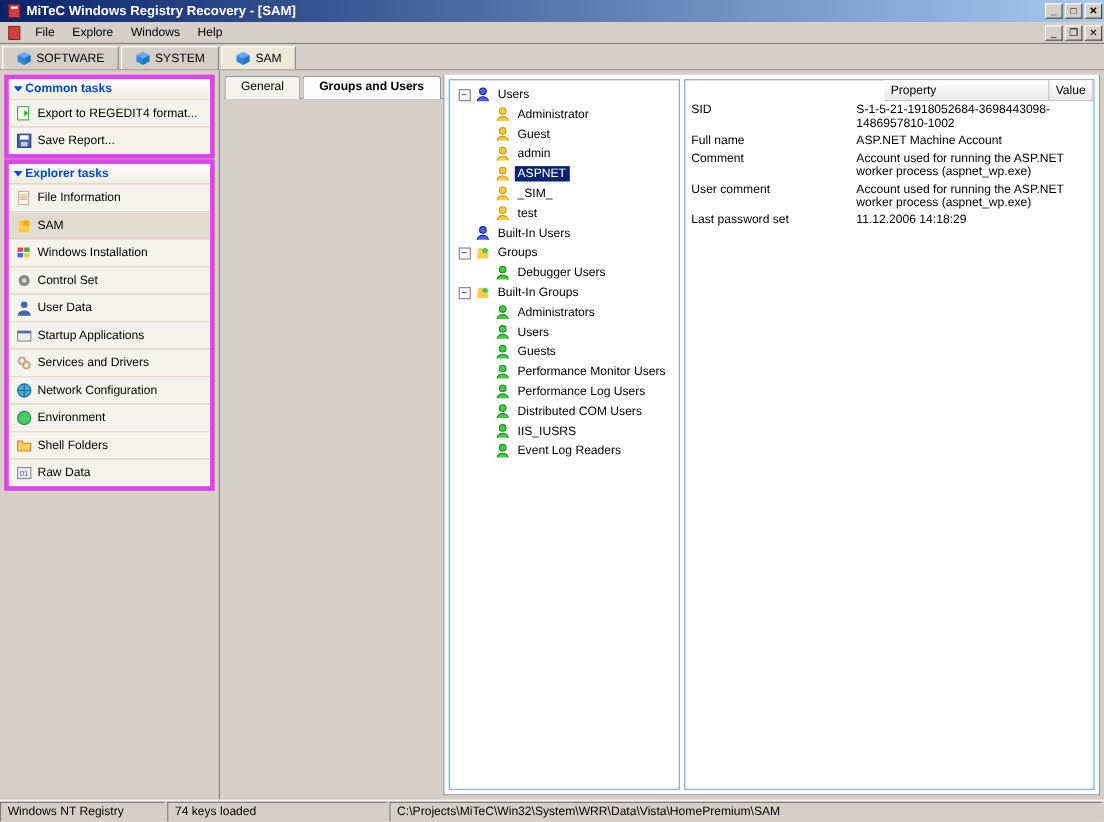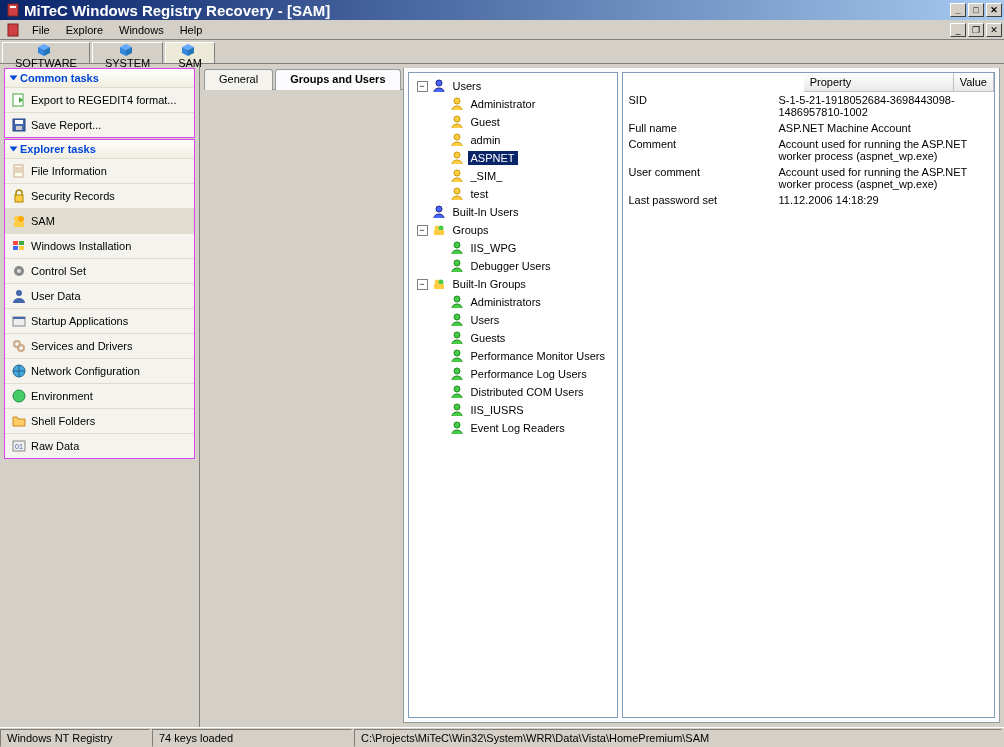--- a/index.html
+++ b/index.html
@@ -1,42 +1,42 @@
 <!DOCTYPE html>
 <html><head>
 <meta charset="utf-8">
 <style>
 * { box-sizing: border-box; margin: 0; padding: 0; }
 body { font-family: Tahoma, Arial, sans-serif; font-size: 11px; background: #d4d0c8; width: 1004px; height: 747px; overflow: hidden; display: flex; flex-direction: column; }
 
 
 .titlebar { background: linear-gradient(to right, #0a246a, #a6caf0); height: 20px; display: flex; align-items: center; padding: 0 2px; color: white; font-weight: bold; }
 .titlebar-icon { width: 14px; height: 14px; margin: 0 4px; }
-.titlebar-text { flex: 1; font-size: 15px; }
+.titlebar-text { flex: 1; font-size: 12px; }
 .titlebar-buttons { display: flex; gap: 2px; }
 .titlebar-btn { width: 16px; height: 14px; background: #d4d0c8; border: 1px solid #fff; border-right-color: #404040; border-bottom-color: #404040; font-size: 9px; display: flex; align-items: center; justify-content: center; color: #000; cursor: default; }
 
 
 .menubar { background: #d4d0c8; height: 20px; display: flex; align-items: center; padding: 0 2px; border-bottom: 1px solid #808080; position: relative; }
 .menu-icon { width: 14px; height: 14px; margin: 0 4px; }
 .menu-item { padding: 2px 8px; cursor: default; }
 .menubar .titlebar-buttons { position: absolute; right: 2px; }
 
 
 .toolbar { background: #d4d0c8; height: 24px; display: flex; align-items: stretch; padding: 2px 2px 0 2px; border-bottom: 1px solid #808080; }
-.tooltab { display: flex; align-items: center; padding: 0 12px; background: #d4d0c8; border: 1px solid #808080; border-bottom: none; border-top-color: #fff; border-left-color: #fff; margin-right: 2px; font-size: 11px; cursor: default; position: relative; flex-direction: column; }
+.tooltab { display: flex; align-items: center; padding: 0 12px; background: #d4d0c8; border: 1px solid #808080; border-bottom: none; border-top-color: #fff; border-left-color: #fff; margin-right: 2px; font-size: 11px; cursor: default; position: relative; }
 .tooltab-icon { width: 14px; height: 14px; margin-right: 4px; }
 .tooltab.selected { background: #ece9d8; z-index: 2; }
 
 
 .main { flex: 1; display: flex; background: #d4d0c8; overflow: hidden; }
 
 
 .sidebar { width: 200px; padding: 4px; background: #d4d0c8; border-right: 1px solid #808080; }
-.sidebar-panel { border: 1px solid #d946ef; background: #ec4899; margin-bottom: 1px; }
+.sidebar-panel { border: 4px solid #d946ef; background: #ec4899; margin-bottom: 1px; }
 .sidebar-header { background: linear-gradient(#fff, #f0eee0); padding: 3px 6px; font-weight: bold; font-size: 11px; color: #0046d5; display: flex; align-items: center; cursor: default; }
 .sidebar-header::before { content: ""; display: inline-block; width: 0; height: 0; border-top: 4px solid transparent; border-bottom: 4px solid transparent; border-left: 5px solid #0046d5; margin-right: 4px; transform: rotate(90deg); }
 .sidebar-item { padding: 4px 6px; display: flex; align-items: center; cursor: default; background: #f4f3ee; border-top: 1px solid #e0ddd0; }
 .sidebar-item.active { background: #e0ddd0; }
 .sidebar-item-icon { width: 16px; height: 16px; margin-right: 4px; flex-shrink: 0; }
 
 
 .content { flex: 1; display: flex; padding: 4px; }
 .content-tabs { height: 22px; display: flex; border-bottom: 1px solid #919b9c; }
 .content-tab { padding: 3px 14px; border: 1px solid #919b9c; border-bottom: none; background: #f4f3ee; margin-right: 2px; border-radius: 3px 3px 0 0; cursor: default; position: relative; top: 1px; }
@@ -168,29 +168,20 @@
       <div id="sidebar-explorer-items">
           <div class="sidebar-item">
             <span class="sidebar-item-icon icon-box">
               <svg width="16" height="16" viewBox="0 0 16 16">
                 <rect x="3" y="2" width="9" height="12" fill="#ffe" stroke="#ca8"></rect>
                 <path d="M4 5h7M4 7h7M4 9h7" stroke="#ca8"></path>
               </svg>
             </span>
             <span>File Information</span>
           </div>
-          <div class="sidebar-item">
-            <span class="sidebar-item-icon icon-box">
-              <svg width="16" height="16" viewBox="0 0 16 16">
-                <rect x="4" y="7" width="8" height="7" fill="#fc4" stroke="#a80"></rect>
-                <path d="M5 7 V5 a3 3 0 0 1 6 0 V7" fill="none" stroke="#a80" stroke-width="1.5"></path>
-              </svg>
-            </span>
-            <span>Security Records</span>
-          </div>
           <div class="sidebar-item active">
             <span class="sidebar-item-icon icon-box">
               <svg width="16" height="16" viewBox="0 0 16 16">
                 <circle cx="6" cy="6" r="3" fill="#fc4"></circle>
                 <circle cx="10" cy="6" r="3" fill="#fa0"></circle>
                 <rect x="3" y="9" width="10" height="5" fill="#fc4"></rect>
               </svg>
             </span>
             <span>SAM</span>
           </div>
@@ -378,31 +369,20 @@
             <span class="tree-spacer" style="width:4px"></span>
             <span class="tree-toggle">−</span>
             <span class="tree-icon icon-box">
               <svg width="14" height="14" viewBox="0 0 14 14">
                 <circle cx="5" cy="5" r="2.5" fill="#fc4"></circle>
                 <circle cx="9" cy="5" r="2.5" fill="#4c4"></circle>
                 <rect x="2" y="7" width="10" height="5" fill="#fc4"></rect>
               </svg>
             </span>
             <span class="tree-label">Groups</span>
-          </div>
-          <div class="tree-node">
-            <span class="tree-spacer" style="width:22px"></span>
-            <span style="width:19px;display:inline-block"></span>
-            <span class="tree-icon icon-box">
-              <svg width="14" height="14" viewBox="0 0 14 14">
-                <circle cx="7" cy="4" r="3" fill="#4c4" stroke="#282"></circle>
-                <path d="M2 13 a5 4 0 0 1 10 0" fill="#4c4" stroke="#282"></path>
-              </svg>
-            </span>
-            <span class="tree-label">IIS_WPG</span>
           </div>
           <div class="tree-node">
             <span class="tree-spacer" style="width:22px"></span>
             <span style="width:19px;display:inline-block"></span>
             <span class="tree-icon icon-box">
               <svg width="14" height="14" viewBox="0 0 14 14">
                 <circle cx="7" cy="4" r="3" fill="#4c4" stroke="#282"></circle>
                 <path d="M2 13 a5 4 0 0 1 10 0" fill="#4c4" stroke="#282"></path>
               </svg>
             </span>

